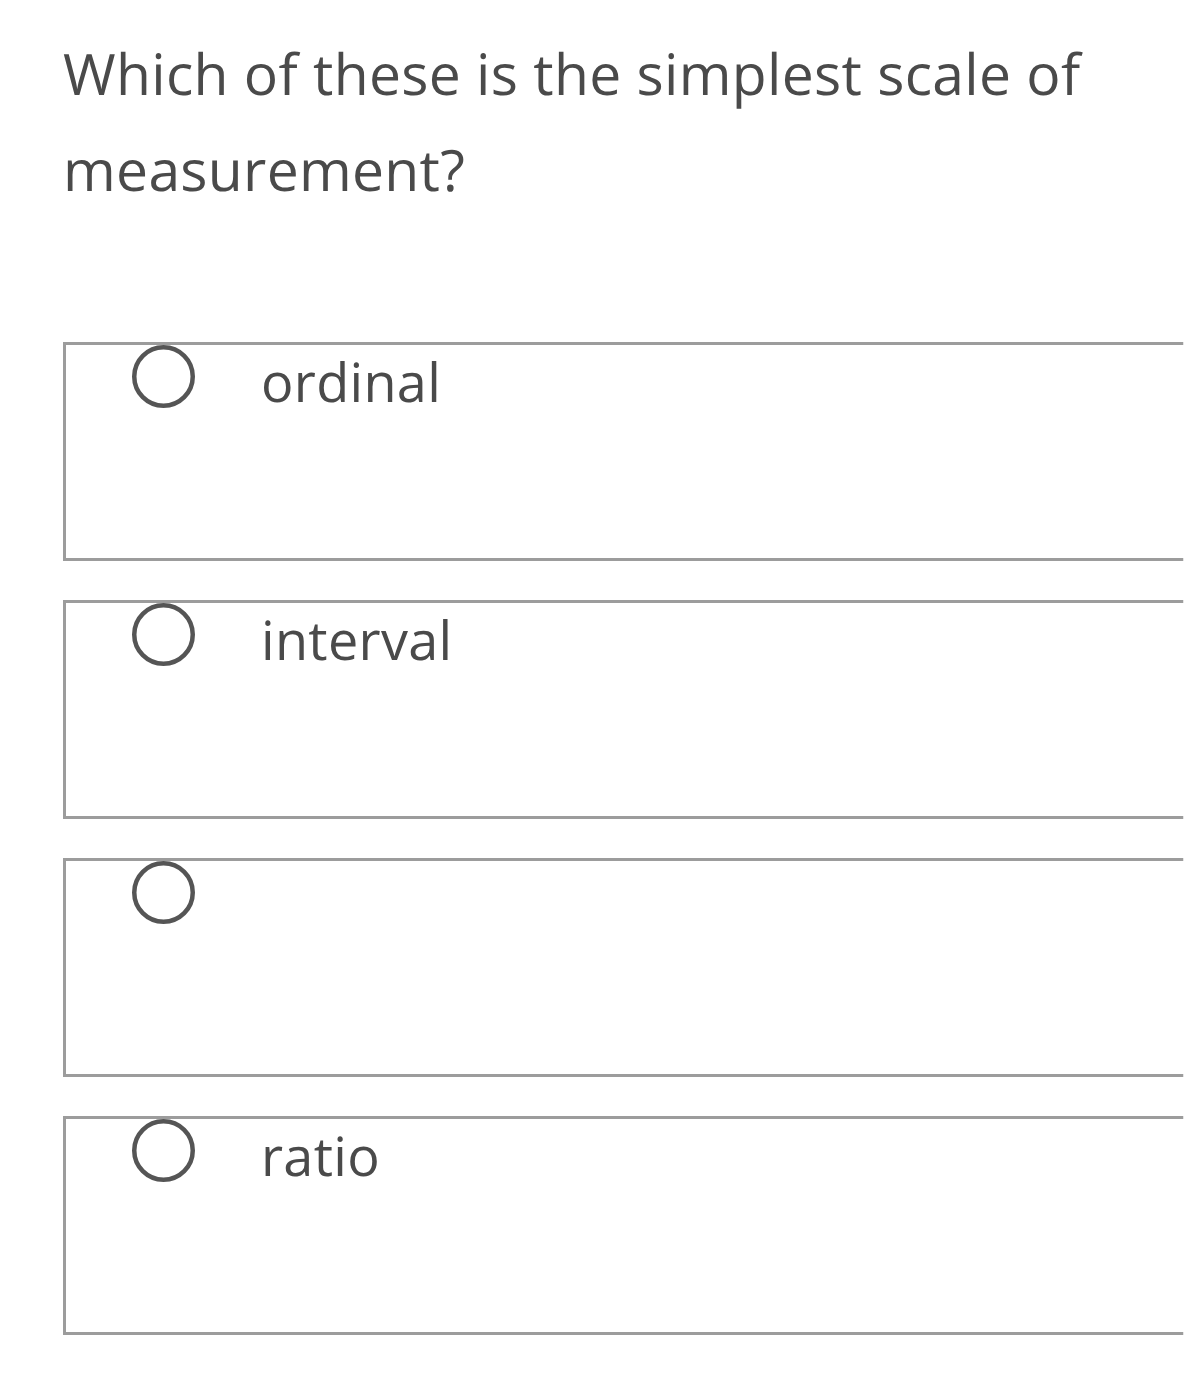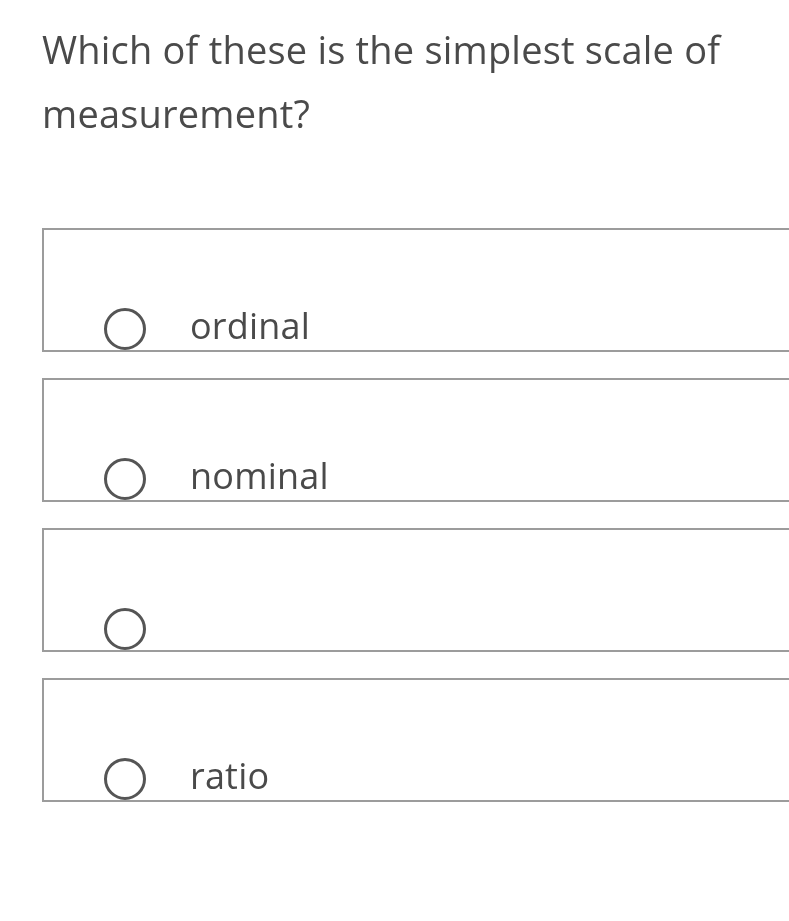--- a/index.html
+++ b/index.html
@@ -28,23 +28,23 @@
     }
     .options {
       display: flex;
       flex-direction: column;
       gap: 26px;
     }
     .option {
       border: 2px solid #9c9c9c;
       border-right: none;
       display: flex;
-      align-items: flex-end;
-      height: 124px;
-      padding-left: 60px;
+      align-items: flex-start;
+      height: 146px;
+      padding-left: 44px;
       cursor: pointer;
       background: #ffffff;
     }
     .radio {
       width: 42px;
       height: 42px;
       border-radius: 50%;
       border: 3px solid #555555;
       flex-shrink: 0;
       background: #ffffff;
@@ -64,21 +64,21 @@
 
   <div class="options">
 
     <div class="option">
       <span class="radio"></span>
       <span class="option-label">ordinal</span>
     </div>
 
     <div class="option">
       <span class="radio"></span>
-      <span class="option-label">nominal</span>
+      <span class="option-label">interval</span>
     </div>
 
     <div class="option">
       <span class="radio"></span>
     </div>
 
     <div class="option">
       <span class="radio"></span>
       <span class="option-label">ratio</span>
     </div>

